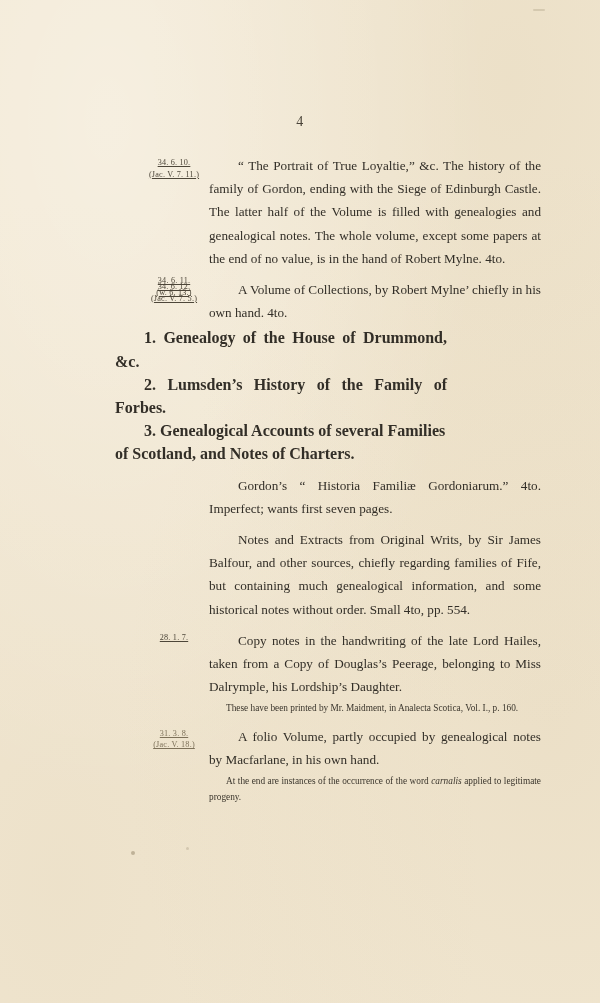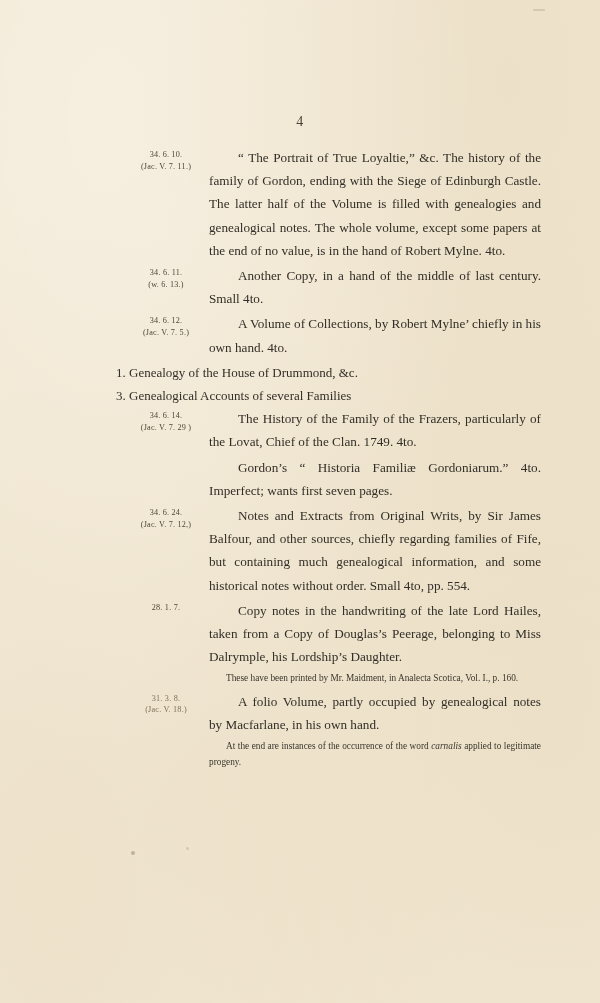--- a/index.html
+++ b/index.html
@@ -38,48 +38,50 @@
   .content{
     position:absolute; left:0; top:146px; width:600px;
   }
 
   .entry{
     position:relative;
     margin-bottom:2px;
   }
   .shelfmark{
     position:absolute;
-    left:108px; width:116px;
+    left:116px; width:116px;
     text-align:center;
     font-size:8.2px;
     line-height:11.5px;
     color:#4d4639;
     letter-spacing:.2px;
     top:3px;
+    text-decoration:underline;
   }
   .shelfmark .sm-line2{ display:block; }
   .shelfmark.faded{ color:#7d7159; }
 
   .body-col{
     margin-left:209px;
     width:332px;
     font-size:13.2px;
     line-height:23.2px;
     text-align:justify;
     text-justify:inter-word;
     color:#322e27;
     hyphens:manual;
   }
-  .body-col.indent{ text-indent:29px; }
+  .body-col.indent{ text-indent:29px;margin-top:8px; }
 
   .sublist{
-    margin-left:87px; width:332px;
-    font-size:13px; line-height:23.2px;
+    margin-left:115px; width:332px;
+    font-size:16px; line-height:23.2px;
     text-align:justify;
     color:#322e27;
+    font-weight:bold;
   }
   .sublist .li{ text-indent:29px; }
   .sublist .li-cont{ text-indent:0; }
 
   .footnote{
     margin-left:209px; width:332px;
     font-size:9.3px;
     line-height:15.4px;
     text-align:justify;
     color:#3a352c;
@@ -107,53 +109,43 @@
       <span class="sm-line2">(Jac. V. 7. 11.)</span>
     </div>
     <div class="body-col indent">“ The Portrait of True Loyaltie,” &amp;c.   The history of the family of Gordon, ending with the Siege of Edinburgh Castle.   The latter half of the Volume is filled with genealogies and genea­logical notes.   The whole volume, except some papers at the end of no value, is in the hand of Robert Mylne.   4to.</div>
   </div>
 
   <div class="entry">
     <div class="shelfmark">
       <span>34. 6. 11.</span>
       <span class="sm-line2">(w. 6. 13.)</span>
     </div>
-    <div class="body-col indent">Another Copy, in a hand of the middle of last century.   Small 4to.</div>
   </div>
 
   <div class="entry">
     <div class="shelfmark">
       <span>34. 6. 12.</span>
       <span class="sm-line2">(Jac. V. 7. 5.)</span>
     </div>
     <div class="body-col indent">A Volume of Collections, by Robert Mylne’ chiefly in his own hand.   4to.</div>
   </div>
 
   <div class="sublist">
     <div class="li">1. Genealogy of the House of Drummond, &amp;c.</div>
+    <div class="li">2. Lumsden’s History of the Family of Forbes.</div>
     <div class="li">3. Genealogical Accounts of several Families</div>
+    <div class="li-cont">of Scotland, and Notes of Charters.</div>
   </div>
 
-  <div class="entry">
-    <div class="shelfmark">
-      <span>34. 6. 14.</span>
-      <span class="sm-line2">(Jac. V. 7. 29 )</span>
-    </div>
-    <div class="body-col indent">The History of the Family of the Frazers, particularly of the Lovat, Chief of the Clan. 1749.   4to.</div>
-  </div>
 
   <div class="entry">
     <div class="body-col indent">Gordon’s “ Historia Familiæ Gordoniarum.” 4to.   Imperfect; wants first seven pages.</div>
   </div>
 
   <div class="entry">
-    <div class="shelfmark">
-      <span>34. 6. 24.</span>
-      <span class="sm-line2">(Jac. V. 7. 12,)</span>
-    </div>
     <div class="body-col indent">Notes and Extracts from Original Writs, by Sir James Balfour, and other sources, chiefly regarding families of Fife, but containing much genealogical information, and some historical notes without order.   Small 4to, pp. 554.</div>
   </div>
 
   <div class="entry">
     <div class="shelfmark">
       <span>28. 1. 7.</span>
       <span class="sm-line2"></span>
     </div>
     <div class="body-col indent">Copy notes in the handwriting of the late Lord Hailes, taken from a Copy of Douglas’s Peerage, belonging to Miss Dalrymple, his Lordship’s Daughter.</div>
   </div>

